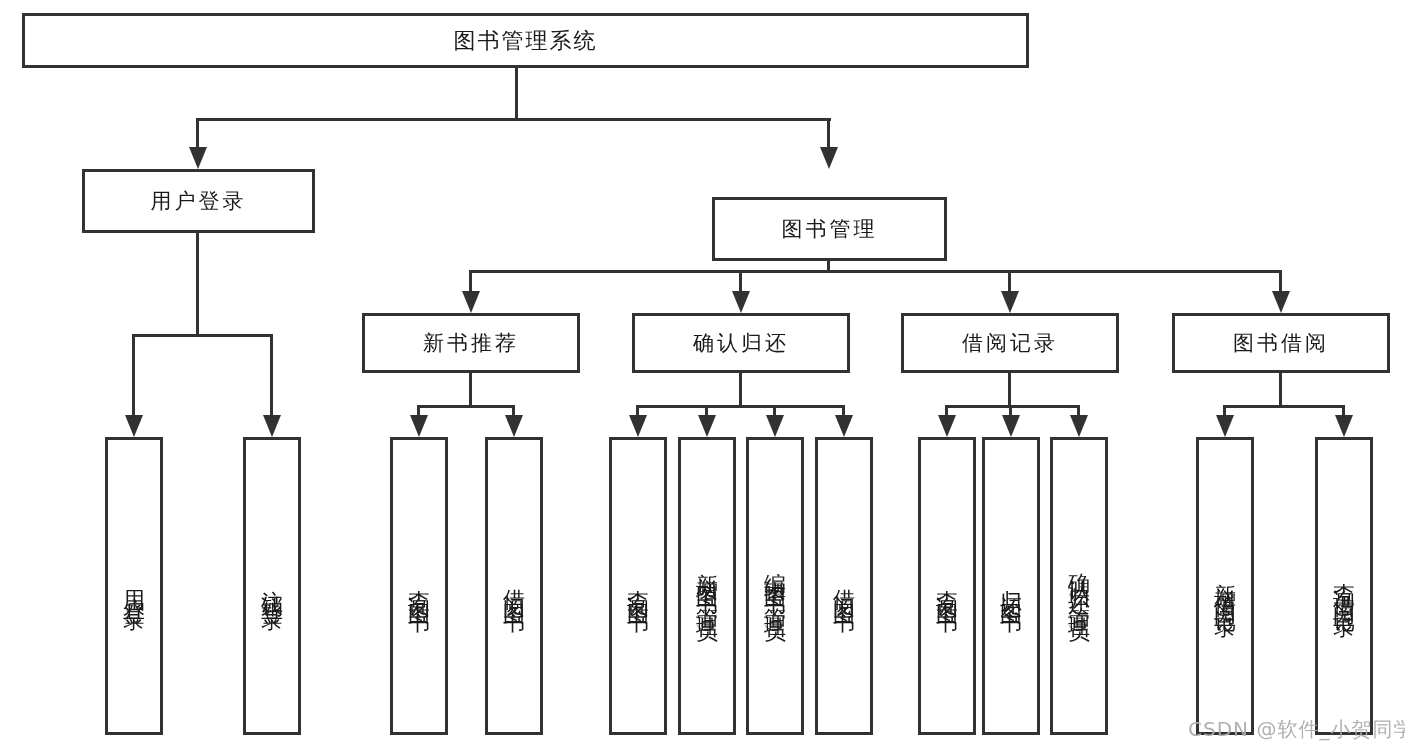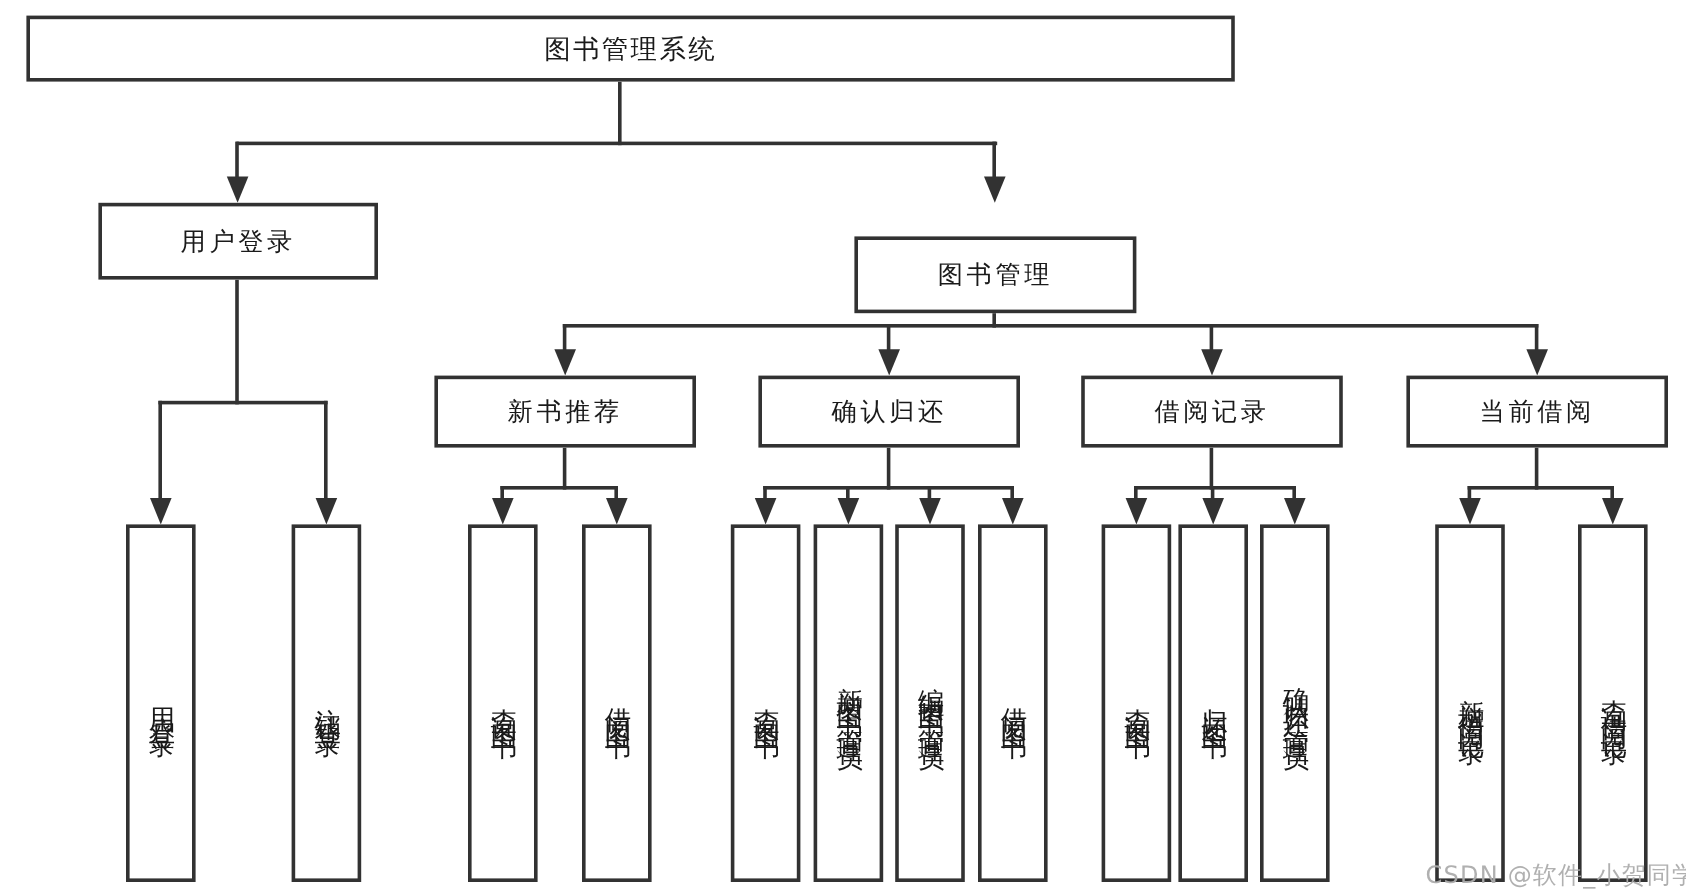--- a/index.html
+++ b/index.html
@@ -118,21 +118,21 @@
   <div class="arrow" style="left:1335px;top:415px;"></div>
 
   <div class="hbox" id="box-root">图书管理系统</div>
 
   <div class="hbox" id="box-user-login">用户登录</div>
   <div class="hbox" id="box-book-mgmt">图书管理</div>
 
   <div class="hbox l2" id="l2-0">新书推荐</div>
   <div class="hbox l2" id="l2-1">确认归还</div>
   <div class="hbox l2" id="l2-2">借阅记录</div>
-  <div class="hbox l2" id="l2-3">当前借阅</div>
+  <div class="hbox l2" id="l2-3">图书借阅</div>
 
   <div class="vbox" id="leaf-0">用户登录</div>
   <div class="vbox" id="leaf-1">注销登录</div>
   <div class="vbox" id="leaf-2">查询图书</div>
   <div class="vbox" id="leaf-3">借阅图书</div>
   <div class="vbox" id="leaf-4">查询图书</div>
   <div class="vbox" id="leaf-5">新增图书（管理员）</div>
   <div class="vbox" id="leaf-6">编辑图书（管理员）</div>
   <div class="vbox" id="leaf-7">借阅图书</div>
   <div class="vbox" id="leaf-8">查询图书</div>

